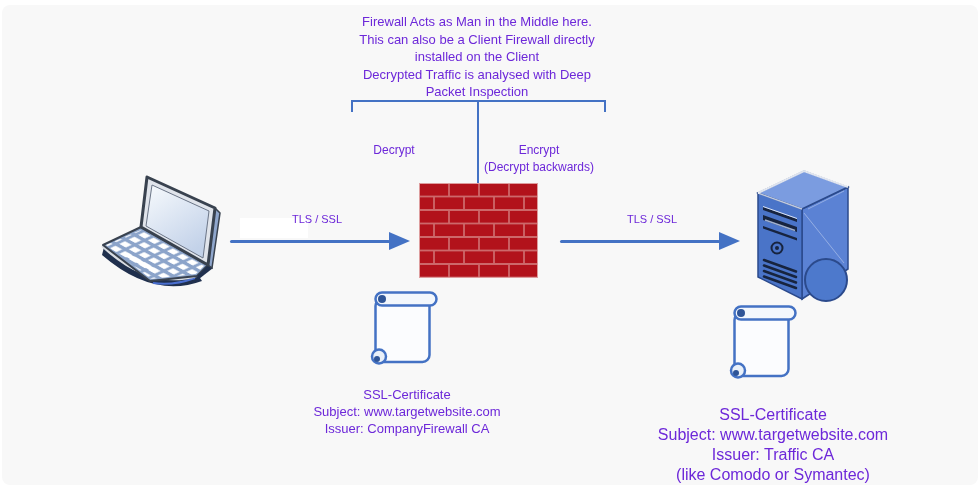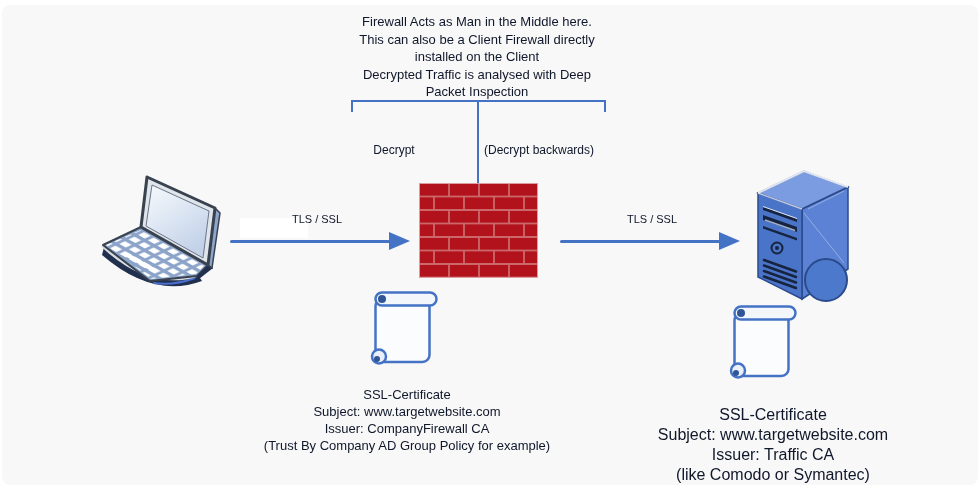--- a/index.html
+++ b/index.html
@@ -1,20 +1,20 @@
 <!DOCTYPE html>
 <html><head>
 <meta charset="utf-8">
 <style>
   html,body{margin:0;padding:0;background:#ffffff;}
   .page{position:relative;width:980px;height:490px;background:#ffffff;overflow:hidden;
         font-family:"Liberation Sans",sans-serif;}
   .canvas{position:absolute;left:2px;top:5px;right:2px;bottom:5px;background:#f8f8f8;border-radius:8px;}
   .abs{position:absolute;}
-  .blue-text{color:#0f172a;}
+  .blue-text{color:#6d28d9;}
   .center{text-align:center;}
   .preline{white-space:pre-line;}
   .annotation{font-size:13px;line-height:17.5px;}
   .proc-label{font-size:12px;line-height:17px;}
   .tls-label{font-size:11px;}
   .cert-small{font-size:13px;line-height:17px;}
   .cert-large{font-size:16px;line-height:20px;}
   .bold{font-weight:normal;}
   .arrow-line{position:absolute;height:3px;background:#4472c4;border-radius:2px;top:8px;}
   .arrow-head{position:absolute;width:0;height:0;top:0;
@@ -37,20 +37,21 @@
 
     <svg class="abs" style="left:349px;top:95px;" width="256" height="86" viewBox="0 0 256 86">
       <path d="M1,12 L1,1 L254,1 L254,12" fill="none" stroke="#4472c4" stroke-width="2"></path>
       <line x1="127" y1="1" x2="127" y2="85" stroke="#4472c4" stroke-width="2"></line>
     </svg>
 
     <div class="abs blue-text center proc-label" style="left:312px;top:137px;width:160px;">
       <div>Decrypt</div>
     </div>
     <div class="abs blue-text center proc-label" style="left:457px;top:137px;width:160px;">
+      <div>Encrypt</div>
       <div>(Decrypt backwards)</div>
     </div>
 
     <div class="abs white-patch" style="left:238px;top:213px;width:68px;height:20px;"></div>
 
     <svg class="abs" style="left:96px;top:160px;" width="160" height="135" viewBox="0 0 160 135">
       <defs>
         <linearGradient id="screenGrad" x1="0" y1="0" x2="0.6" y2="1">
           <stop offset="0" stop-color="#f7fafd"></stop>
             <stop offset="1" stop-color="#c3d2e9"></stop>
@@ -128,21 +129,20 @@
       <circle cx="11" cy="67.5" r="7" fill="#e9f0f9" stroke="#4472c4" stroke-width="2.5"></circle>
       <circle cx="9" cy="70" r="3" fill="#2f5597"></circle>
     </svg>
 
     <div class="abs blue-text center cert-small" style="left:255px;top:381px;width:300px;">
       <div>SSL-Certificate</div>
       <div>Subject: www.targetwebsite.com</div>
       <div>
         <span>Issuer: </span><span class="bold">CompanyFirewall CA</span>
       </div>
-      <div>(Trust By Company AD Group Policy for example)</div>
     </div>
 
     <div class="abs blue-text center cert-large" style="left:621px;top:400px;width:300px;">
       <div>SSL-Certificate</div>
       <div>Subject: www.targetwebsite.com</div>
       <div>
         <span>Issuer: </span><span class="bold">Traffic CA</span>
       </div>
       <div>(like Comodo or Symantec)</div>
     </div>

